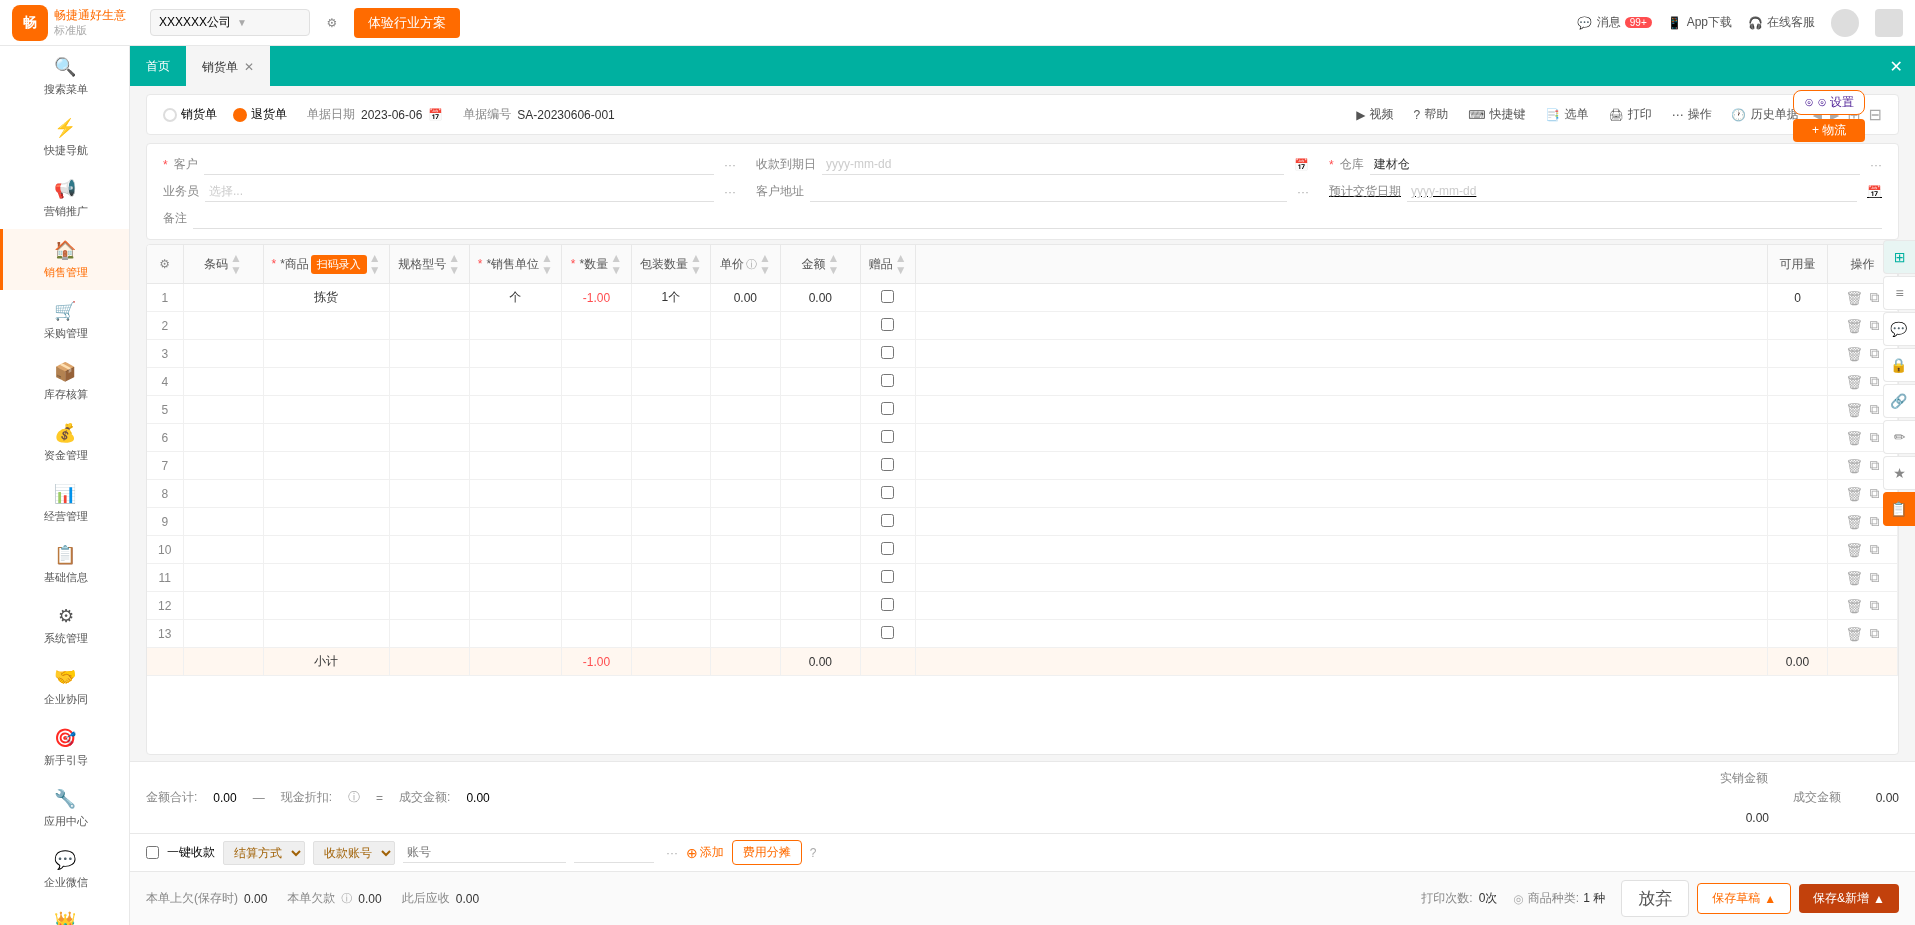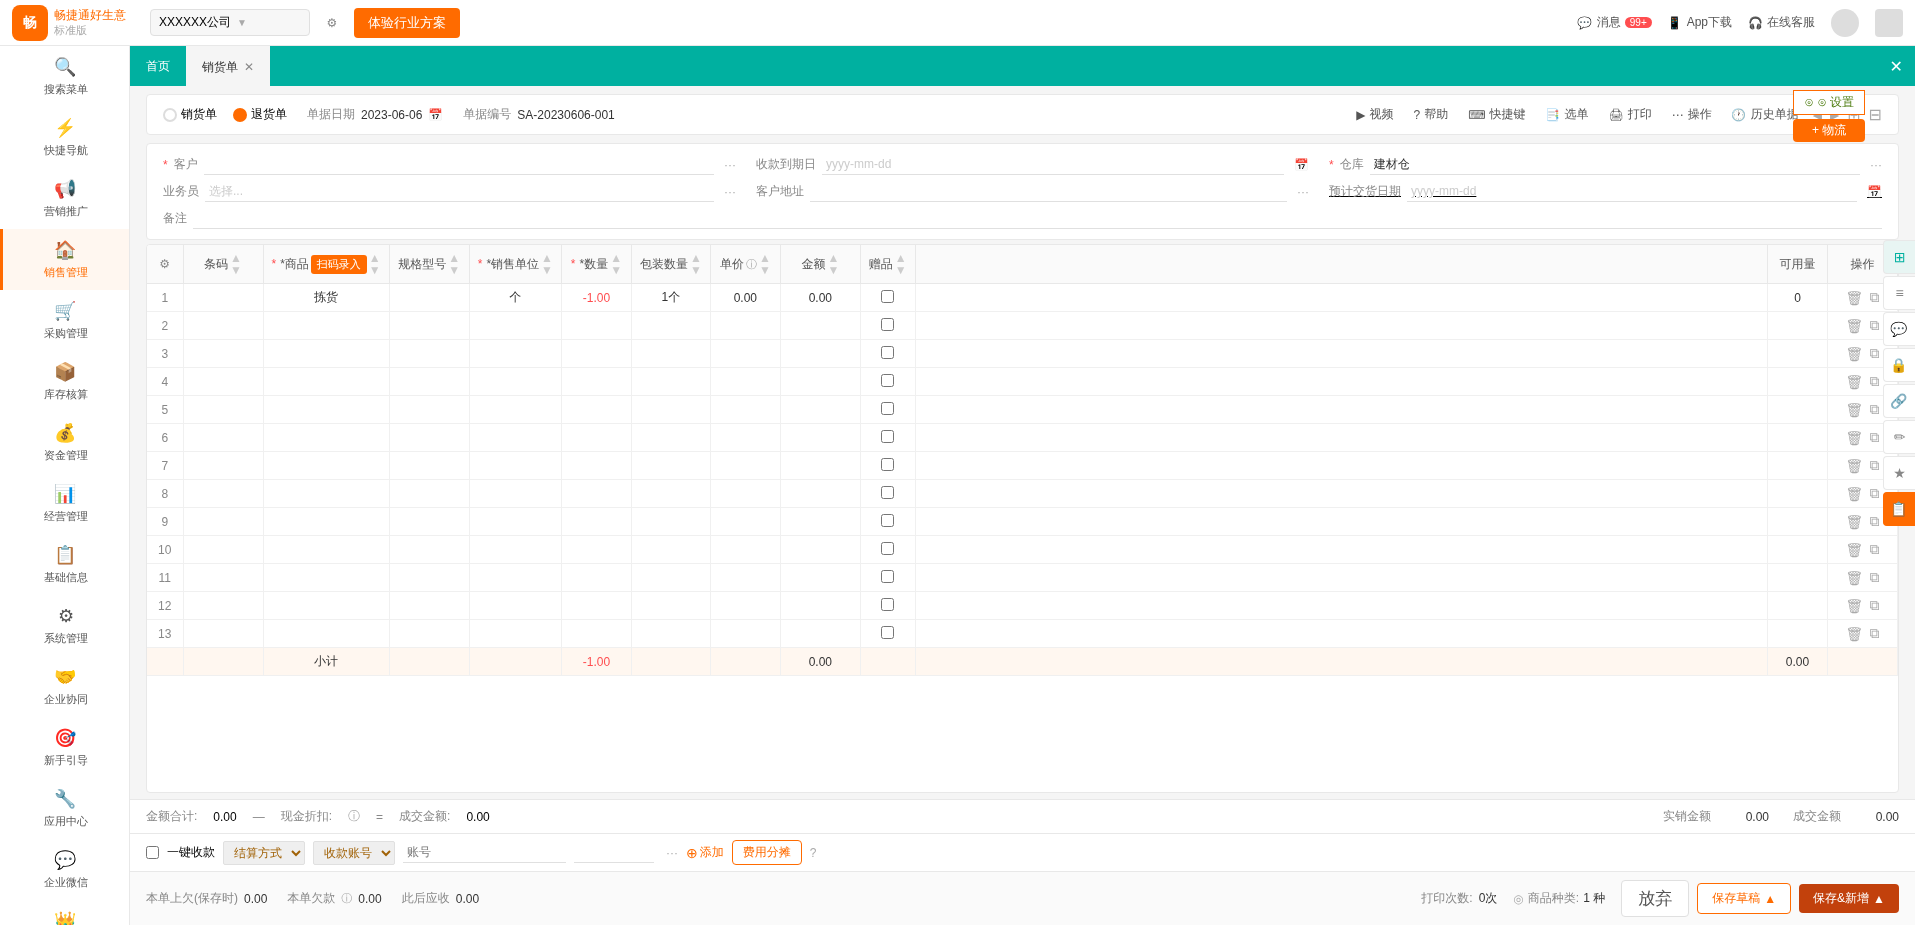--- a/index.html
+++ b/index.html
@@ -40,21 +40,21 @@
     .tab-close { color: #888; font-size: 12px; cursor: pointer; }
     .tab-item:first-child { background: transparent; color: white; }
     .radio-group { display: flex; align-items: center; gap: 16px; }
     .radio-item { display: flex; align-items: center; gap: 4px; cursor: pointer; }
     .radio-circle { width: 14px; height: 14px; border-radius: 50%; border: 2px solid #ddd; }
     .radio-circle.checked { border-color: #ff6b00; background: #ff6b00; }
     .meta-item { display: flex; align-items: center; gap: 6px; color: #555; }
     .meta-label { color: #888; }
     .meta-value { color: #333; font-weight: 500; }
     .toolbar-btn { display: flex; align-items: center; gap: 4px; color: #555; cursor: pointer; font-size: 12px; padding: 3px 6px; }
-    .settings-panel-btn { background: #fff; border: 1px solid #ff6b00; color: #4d7c0f; border-radius: 0; padding: 3px 10px; cursor: pointer; font-size: 12px; }
+    .settings-panel-btn { background: #fff; border: 1px solid #ff6b00; color: #4c1d95; border-radius: 8px; padding: 3px 10px; cursor: pointer; font-size: 12px; }
     .logistics-btn { background: #ff6b00; color: white; border: none; border-radius: 4px; padding: 3px 10px; cursor: pointer; font-size: 12px; }
     .field-input { flex: 1; border: none; border-bottom: 1px solid #e0e0e0; padding: 3px 4px; color: #333; background: transparent; outline: none; min-width: 0; }
     .field-input::placeholder { color: #ccc; }
     .field-dots { color: #aaa; margin-left: 4px; cursor: pointer; }
     .field-cal { color: #aaa; margin-left: 4px; cursor: pointer; }
 
     
     .table-wrapper { flex: 1; overflow: auto; background: #fff; margin: 0 16px 6px; border: 1px solid #e8e8e8; border-radius: 4px; }
     table { width: 100%; border-collapse: collapse; }
     thead tr { background: #fafafa; }
@@ -723,21 +723,21 @@
     <div class="footer-summary">
       <span class="summary-label">金额合计:</span>
       <span>0.00</span>
       <span class="dash-icon">—</span>
       <span class="summary-label">现金折扣:</span>
       <span style="color:#aaa;">ⓘ</span>
       <span style="color:#888;">=</span>
       <span class="summary-label">成交金额:</span>
       <span>0.00</span>
       <div style="margin-left:auto;display:flex;align-items:center;gap:8px;">
-        <div style="display:flex;align-items:center;gap:8px;">
+        <div style="display:flex;align-items:center;gap:24px;flex-direction:column;">
           <span class="total-label">实销金额</span>
           <span class="total-value">0.00</span>
         </div>
         <div style="display:flex;align-items:center;gap:8px;margin-left:16px;">
           <span class="total-label">成交金额</span>
           <span class="total-value">0.00</span>
         </div>
       </div>
     </div>
 

